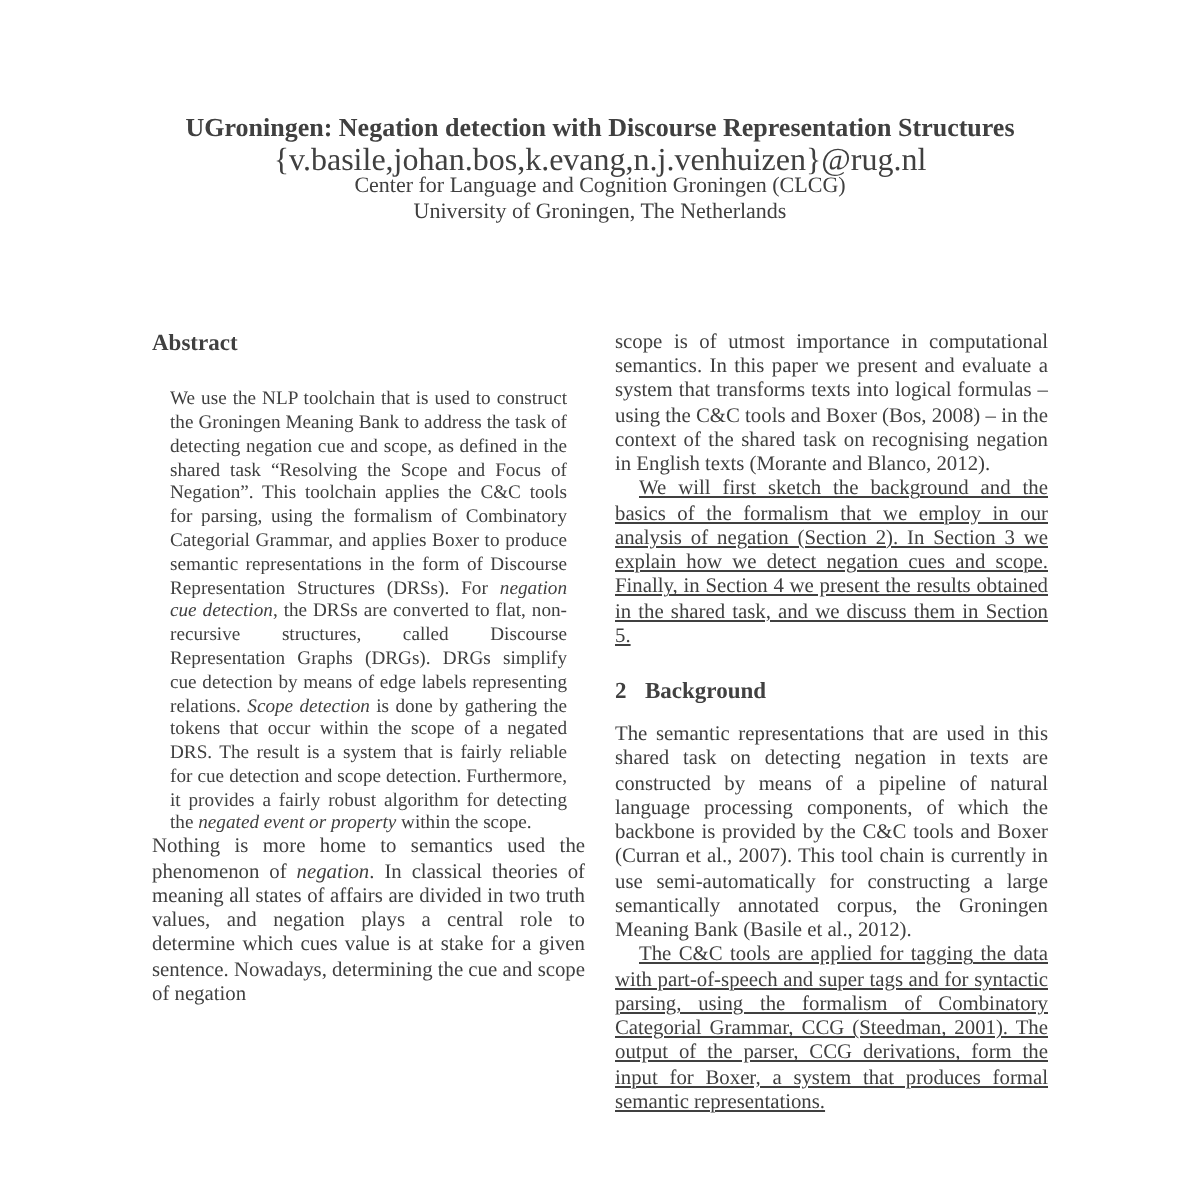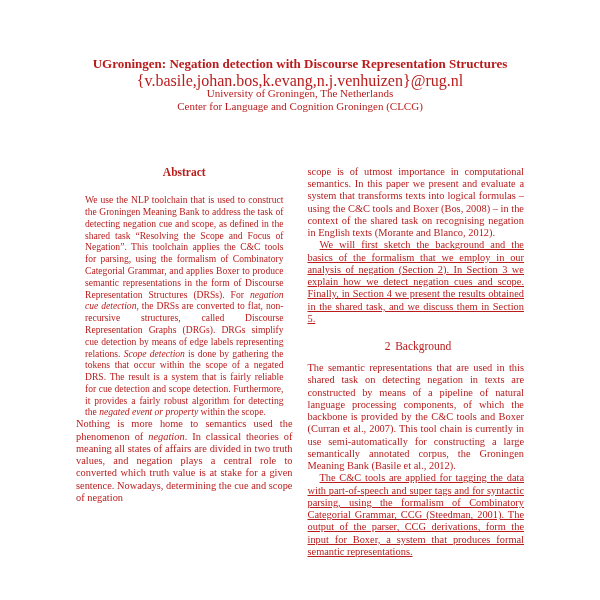--- a/index.html
+++ b/index.html
@@ -6,60 +6,60 @@
   html, body { background: #ffffff; }
   .page {
     position: relative;
     width: 600px;
     height: 600px;
     margin: 0 auto;
     background: #ffffff;
     overflow: hidden;
     padding: 0 76px;
     font-family: "Liberation Serif", serif;
-    color: #b91c1c;
+    color: #404040;
   }
   .header { padding-top: 56px; text-align: center; }
   .title { font-size: 13px; font-weight: bold; line-height: 1.3; }
   .authors { margin-top: 28px; font-size: 11px; font-weight: bold; line-height: 13px; }
   .email { margin-top: 1px; font-family: Liberation Serif, serif; font-size: 16px; line-height: 13px; }
   .affil { font-size: 11px; line-height: 13.5px; }
   .columns { display: flex; gap: 15px; margin-top: 52px; }
   .col { flex: 1; min-width: 0; text-align: justify; font-size: 10.4px; line-height: 12.25px; }
-  .abstract-head { text-align: center; font-weight: bold; font-size: 11.5px; margin-bottom: 9px; }
+  .abstract-head { font-weight: bold; font-size: 11.5px; margin-bottom: 9px; }
   .abstract-body { padding: 0 9px; font-size: 9.6px; line-height: 11.8px; margin-top: 16px; }
   .section-heading {
-    font-size: 11.5px; font-weight: normal;
-    margin: 15px 0 9px 0; text-align: center; line-height: 13px;
+    font-size: 11.5px; font-weight: bold;
+    margin: 15px 0 9px 0; text-align: left; line-height: 13px;
   }
   .section-heading .sec-num { display: inline-block; min-width: 15px; }
   p.para { text-align: justify; }
   p.indent { text-indent: 12px; text-decoration: underline; }
 </style>
 </head>
 <body>
 
 <div class="page">
 
   <div class="header">
     <div class="title">UGroningen: Negation detection with Discourse Representation Structures</div>
     <div class="email">{v.basile,johan.bos,k.evang,n.j.venhuizen}@rug.nl</div>
+    <div class="affil">Center for Language and Cognition Groningen (CLCG)</div>
     <div class="affil">University of Groningen, The Netherlands</div>
-    <div class="affil">Center for Language and Cognition Groningen (CLCG)</div>
   </div>
 
   <div class="columns">
 
     <div class="col">
       <div>
         <div class="abstract-head">Abstract</div>
         <p class="para abstract-body"><span>We use the NLP toolchain that is used to construct the Groningen Meaning Bank to address the task of detecting negation cue and scope, as defined in the shared task “Resolving the Scope and Focus of Negation”. This toolchain applies the C&amp;C tools for parsing, using the formalism of Combinatory Categorial Grammar, and applies Boxer to produce semantic representations in the form of Discourse Representation Structures (DRSs). For </span><span style="font-style: italic;">negation cue detection</span><span>, the DRSs are converted to flat, non-recursive structures, called Discourse Representation Graphs (DRGs). DRGs simplify cue detection by means of edge labels representing relations. </span><span style="font-style: italic;">Scope detection</span><span> is done by gathering the tokens that occur within the scope of a negated DRS. The result is a system that is fairly reliable for cue detection and scope detection. Furthermore, it provides a fairly robust algorithm for detecting the </span><span style="font-style: italic;">negated event or property</span><span> within the scope.</span></p>
       </div>
 
-      <p class="para"><span>Nothing is more home to semantics used the phenomenon of </span><span style="font-style: italic; margin-top: 41px;">negation</span><span>. In classical theories of meaning all states of affairs are divided in two truth values, and negation plays a central role to converted which truth value is at stake for a given sentence. Nowadays, determining the cue and scope of negation</span></p>
+      <p class="para"><span>Nothing is more home to semantics used the phenomenon of </span><span style="font-style: italic; margin-top: 41px;">negation</span><span>. In classical theories of meaning all states of affairs are divided in two truth values, and negation plays a central role to determine which cues value is at stake for a given sentence. Nowadays, determining the cue and scope of negation</span></p>
     </div>
 
     <div class="col">
       <p class="para">scope is of utmost importance in computational semantics. In this paper we present and evaluate a system that transforms texts into logical formulas – using the C&amp;C tools and Boxer (Bos, 2008) – in the context of the shared task on recognising negation in English texts (Morante and Blanco, 2012).</p>
       <p class="para indent">We will first sketch the background and the basics of the formalism that we employ in our analysis of negation (Section 2). In Section 3 we explain how we detect negation cues and scope. Finally, in Section 4 we present the results obtained in the shared task, and we discuss them in Section 5.</p>
 
       <h3 class="section-heading">
         <span class="sec-num">2</span><span>Background</span>
       </h3>
       <p class="para">The semantic representations that are used in this shared task on detecting negation in texts are constructed by means of a pipeline of natural language processing components, of which the backbone is provided by the C&amp;C tools and Boxer (Curran et al., 2007). This tool chain is currently in use semi-automatically for constructing a large semantically annotated corpus, the Groningen Meaning Bank (Basile et al., 2012).</p>

